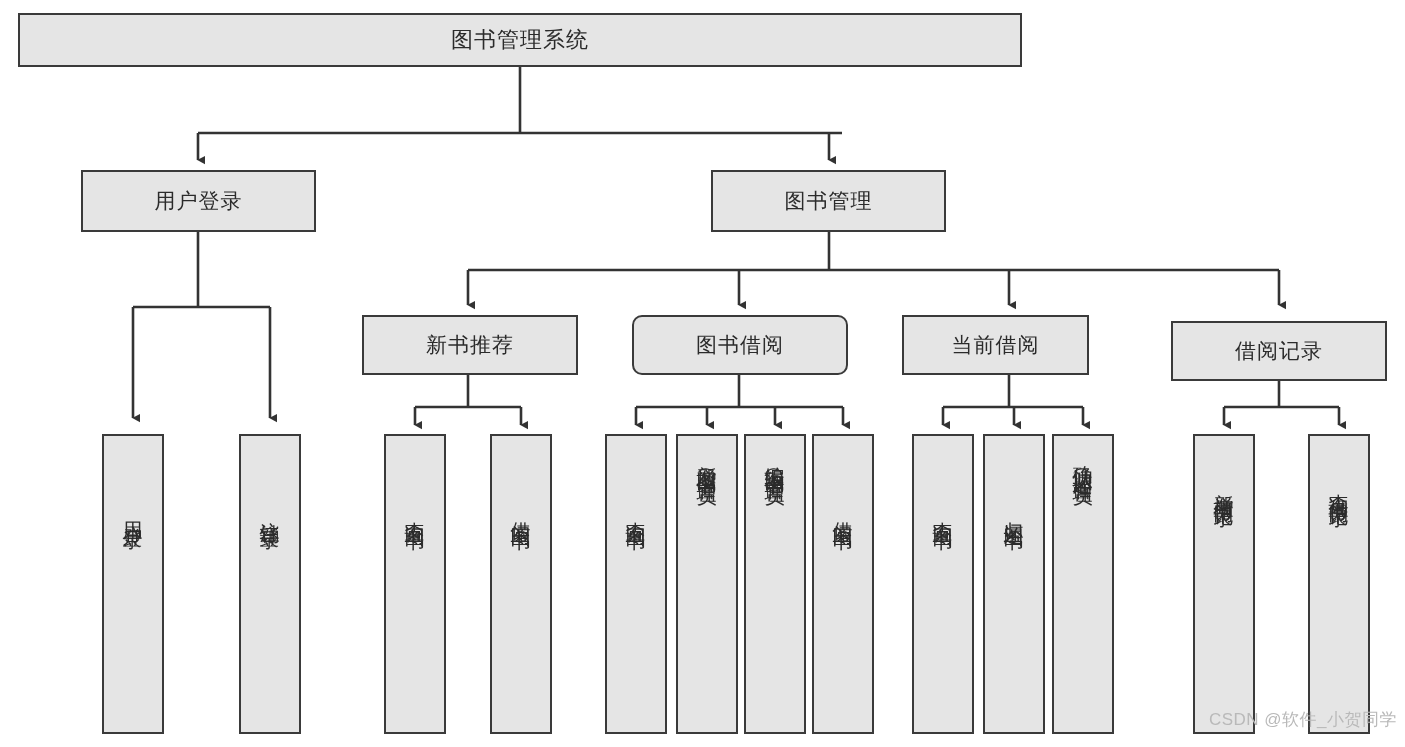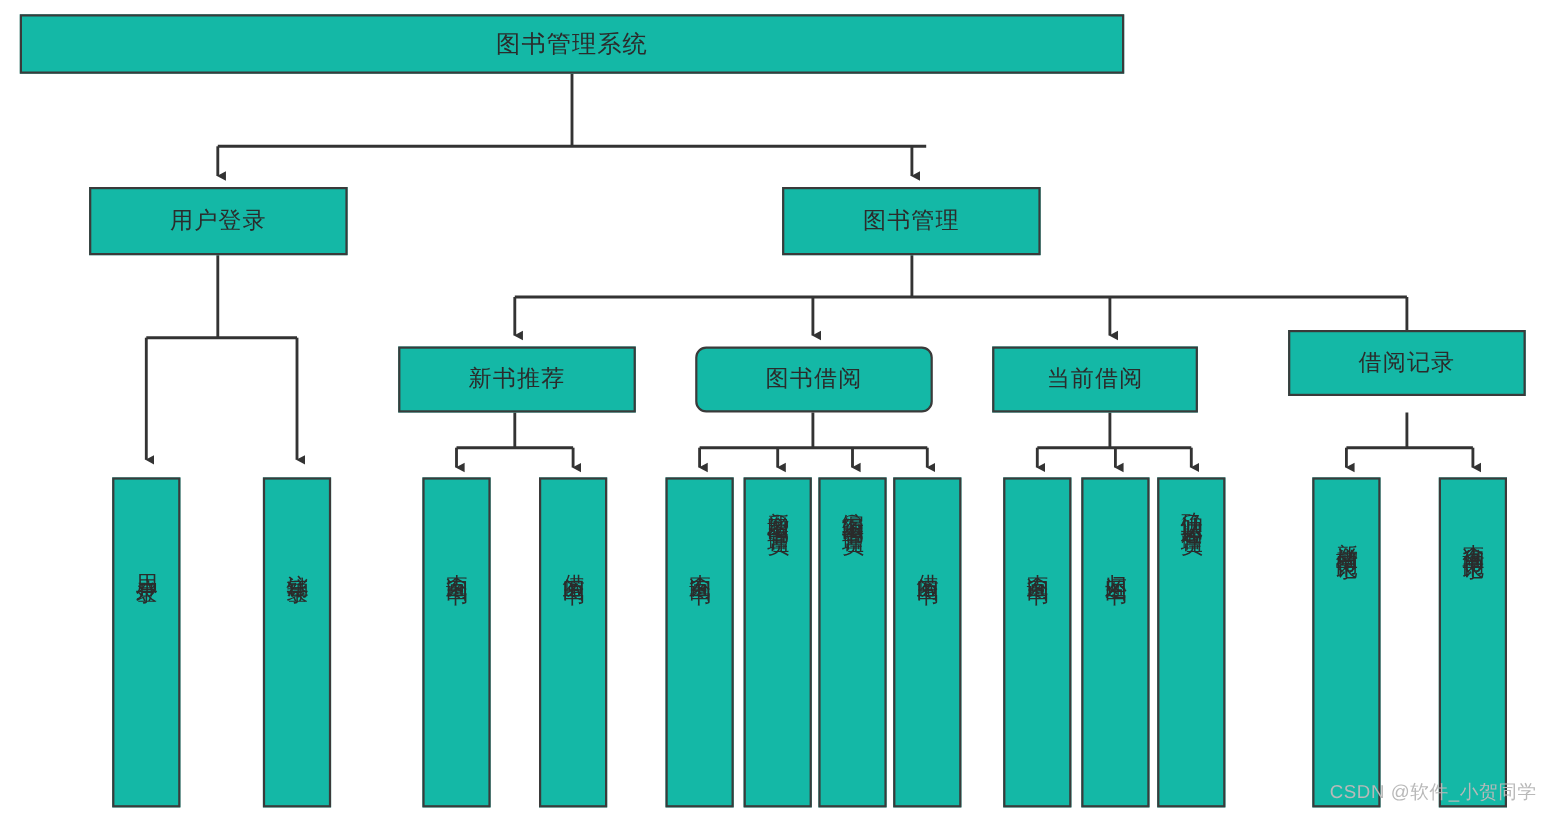--- a/index.html
+++ b/index.html
@@ -22,21 +22,21 @@
     position: absolute;
     left: 0;
     top: 0;
     width: 1405px;
     height: 747px;
     pointer-events: none;
   }
   .node {
     position: absolute;
     box-sizing: border-box;
-    background: #14b8a6;
+    background: #e5e5e5;
     border: 2px solid #3a3a3a;
     display: flex;
     align-items: center;
     justify-content: center;
     color: #2b2b2b;
   }
   .node-label {
     display: block;
     text-align: center;
     line-height: 1.18;
@@ -143,21 +143,21 @@
 
   <div class="node horizontal" style="left:711px; top:170px; width:235px; height:62px;">
     <span class="node-label">图书管理</span>
   </div>
   <div class="node horizontal" style="left:632px; top:315px; width:216px; height:60px;border-radius:10px;">
     <span class="node-label">图书借阅</span>
   </div>
   <div class="node horizontal" style="left:902px; top:315px; width:187px; height:60px;">
     <span class="node-label">当前借阅</span>
   </div>
-  <div class="node horizontal" style="left:1171px; top:300px; width:216px; height:60px;">
+  <div class="node horizontal" style="left:1171px; top:321px; width:216px; height:60px;">
     <span class="node-label">借阅记录</span>
   </div>
 
   <div class="node vertical" style="left:102px; top:434px; width:62px; height:300px; padding-top:70px;">
     <span class="node-label">用户登录</span>
   </div>
   <div class="node vertical" style="left:239px; top:434px; width:62px; height:300px; padding-top:70px;">
     <span class="node-label">注销登录</span>
   </div>
 

